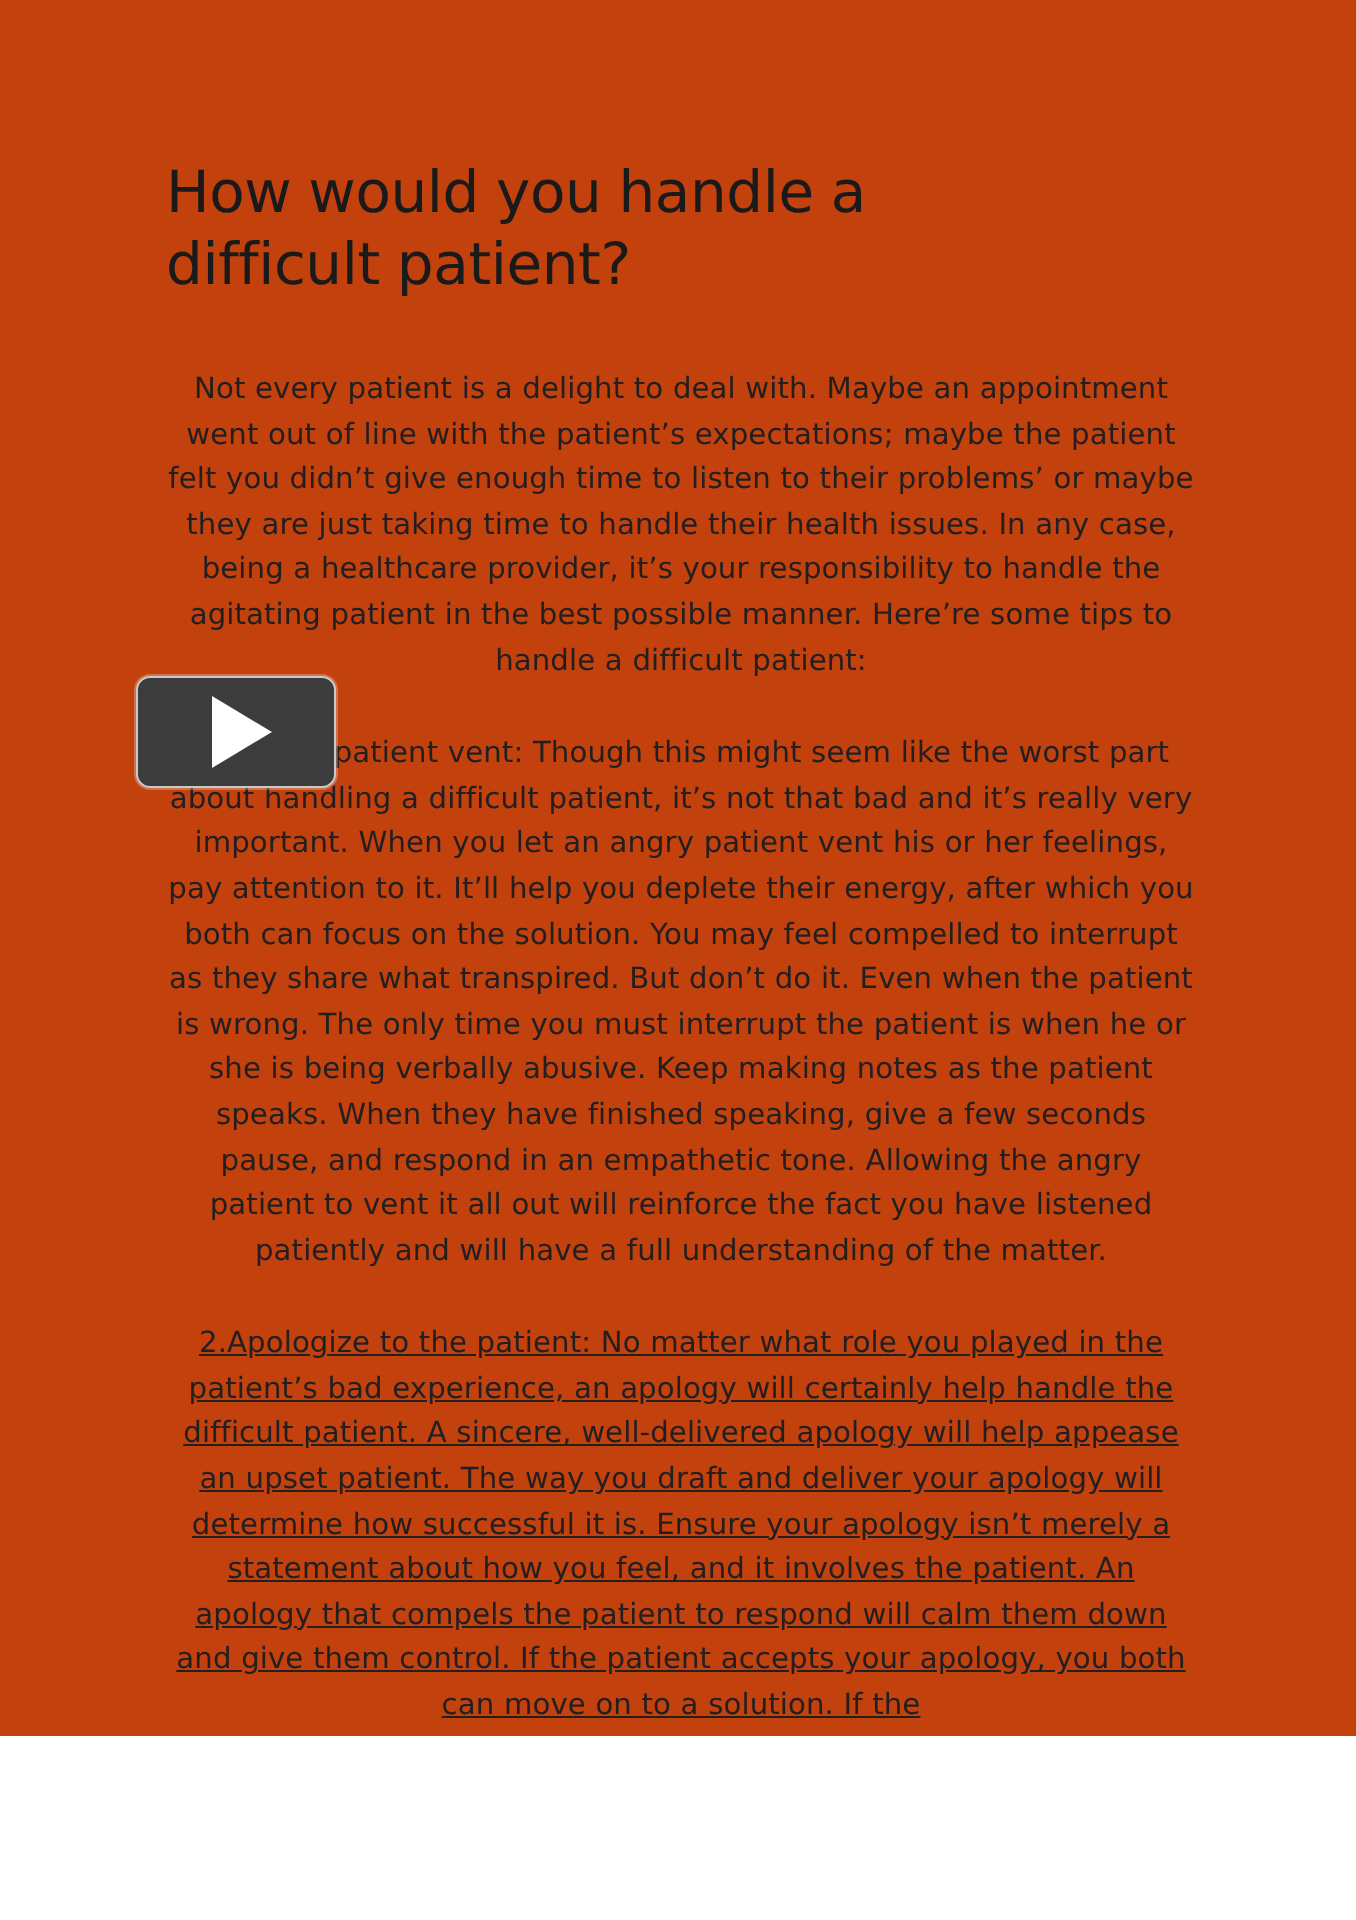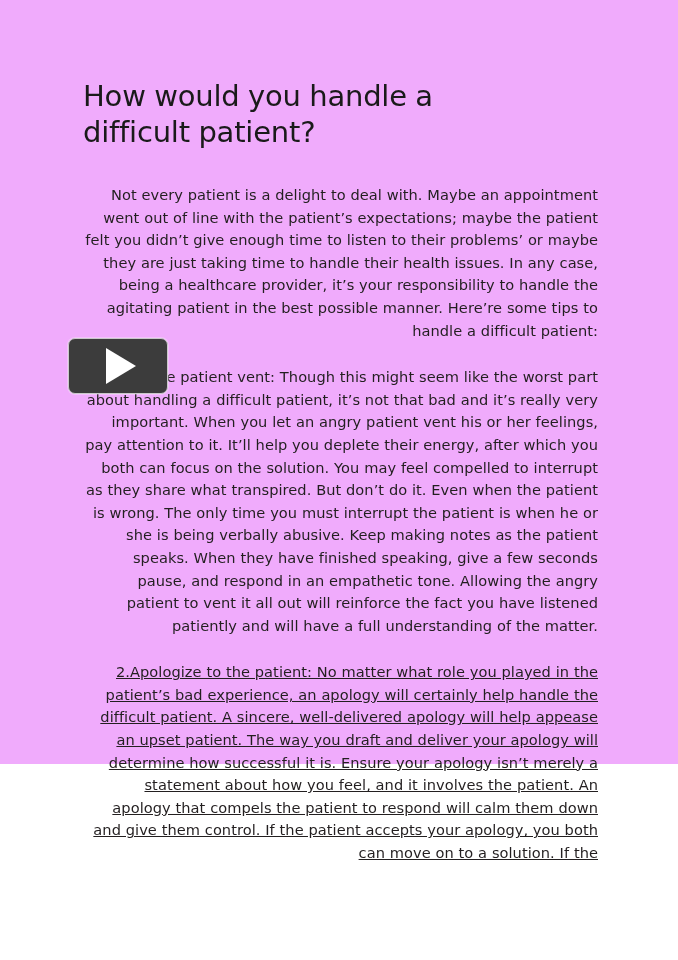--- a/index.html
+++ b/index.html
@@ -16,22 +16,22 @@
     font-family: "DejaVu Sans", "Liberation Sans", sans-serif;
     color: #231f20;
     -webkit-font-smoothing: antialiased;
   }
 
   #page {
     position: absolute;
     left: 0;
     top: 0;
     width: 678px;
-    height: 764px;
-    background: #f0abfc;
+    height: 868px;
+    background: #c2410c;
   }
 
   #content {
     position: absolute;
     left: 83px;
     top: 78px;
     width: 515px;
   }
 
   #doc-title {
@@ -44,21 +44,21 @@
     max-width: 400px;
     word-spacing: -0.5px;
   }
 
   .para {
     font-size: 14.6px;
     line-height: 22.6px;
     font-weight: 400;
     color: #231f20;
     margin: 0 0 24px 0;
-    text-align: right;
+    text-align: center;
     letter-spacing: 0.05px;
     word-spacing: 0.1px;
   }
 
   .para:last-child {
     margin-bottom: 0;
     text-decoration: underline;
   }
 
   

